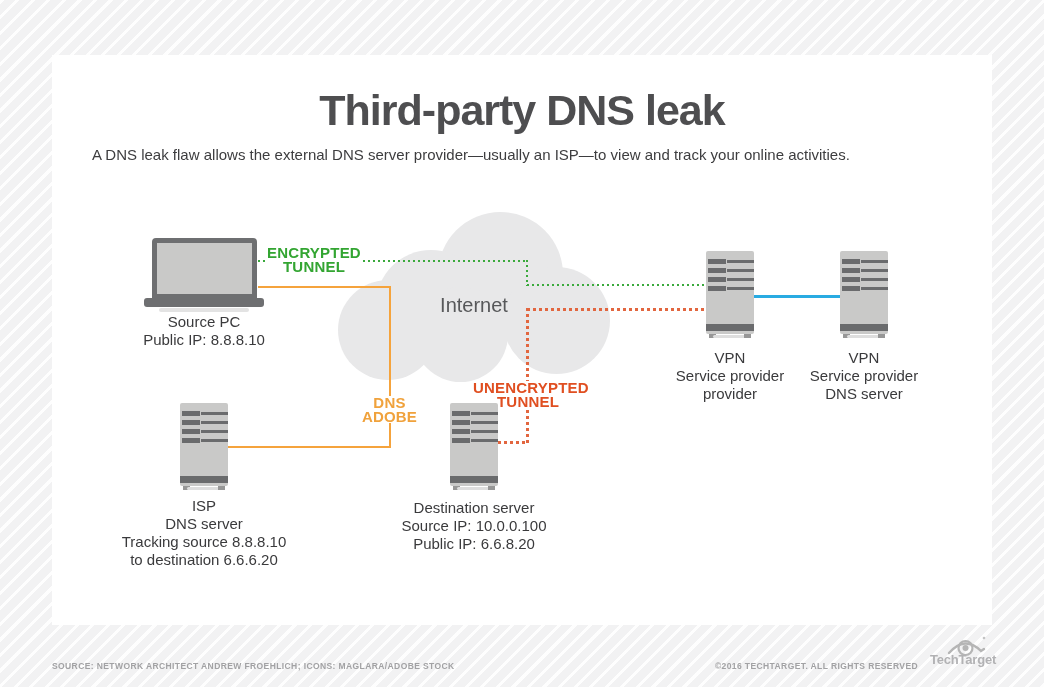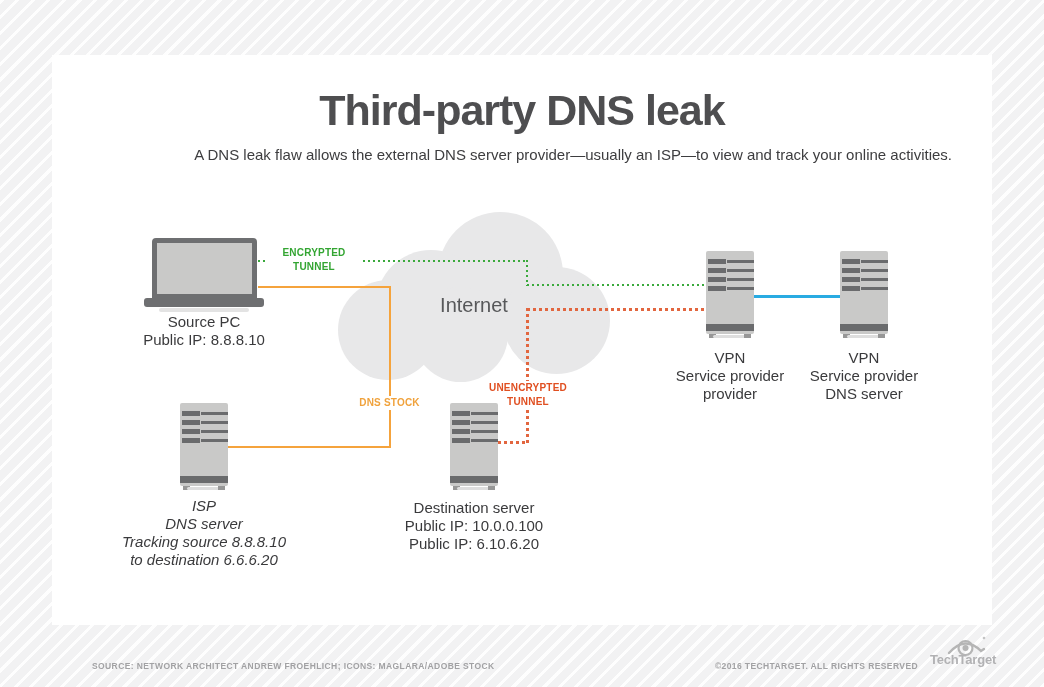--- a/index.html
+++ b/index.html
@@ -4,37 +4,37 @@
 <style>
   html,body{margin:0;padding:0;}
   body{width:1044px;height:687px;overflow:hidden;
        font-family:"Liberation Sans","DejaVu Sans",sans-serif;
        background-color:#f2f2f3;
        background-image:repeating-linear-gradient(135deg,rgba(255,255,255,.9) 0 3px,transparent 3px 11px);}
   .stage{position:relative;width:1044px;height:687px;}
   .card{position:absolute;left:52px;top:55px;width:940px;height:570px;background:#ffffff;}
   .title{position:absolute;left:52px;top:86px;width:940px;text-align:center;
          font-size:43px;font-weight:700;letter-spacing:-1px;color:#4e4e50;}
-  .subtitle{position:absolute;left:92px;top:146px;width:860px;text-align:right;
+  .subtitle{position:absolute;left:92px;top:146px;width:860px;text-align:left;
             font-size:15px;color:#3d3d3f;}
   
   .cloud{position:absolute;left:338px;top:212px;width:272px;height:170px;z-index:1;}
   .cloud .blob{position:absolute;border-radius:50%;background:#e8e8e9;}
   .internet-label{position:absolute;left:338px;top:294px;width:272px;text-align:center;
                   font-size:20px;color:#57585a;z-index:2;}
   
   .ln{position:absolute;z-index:3;}
   .dot-g-h{height:2px;background:repeating-linear-gradient(90deg,#3aa93c 0 2px,transparent 2px 5px);}
   .dot-g-v{width:2px;background:repeating-linear-gradient(180deg,#3aa93c 0 2px,transparent 2px 5px);}
   .dot-r-h{height:3px;background:repeating-linear-gradient(90deg,#e2663f 0 3px,transparent 3px 6px);}
   .dot-r-v{width:3px;background:repeating-linear-gradient(180deg,#e2663f 0 3px,transparent 3px 6px);}
   .sol-o{background:#f5a33c;}
   .sol-b{background:#29abe2;}
   
-  .tun{position:absolute;z-index:4;text-align:center;font-weight:700;font-size:10px;
+  .tun{position:absolute;z-index:4;text-align:center;font-weight:700;font-size:15px;
        line-height:13.5px;background:#ffffff;letter-spacing:.2px;}
   .tun.green{color:#33a532;}
   .tun.red{color:#e04f21;}
   .tun.orange{color:#f0a23c;}
   
   .laptop{position:absolute;z-index:4;}
   .laptop .screen{position:absolute;left:8px;top:0;width:95px;height:51px;
                   background:#c9c9c8;border:5px solid #6e6f71;border-radius:4px 4px 0 0;}
   .laptop .base{position:absolute;left:0;top:60px;width:120px;height:9px;
                 background:#6e6f71;border-radius:3px;}
@@ -86,21 +86,21 @@
   <div class="ln dot-r-h" style="left:498px;top:441px;width:30px;"></div>
 
   <div class="ln sol-o" style="left:258px;top:286px;width:133px;height:2px;"></div>
   <div class="ln sol-o" style="left:389px;top:286px;width:2px;height:162px;"></div>
   <div class="ln sol-o" style="left:228px;top:446px;width:163px;height:2px;"></div>
 
   <div class="ln sol-b" style="left:753px;top:295px;width:87px;height:3px;"></div>
 
   <div class="tun green" style="left:266px;top:246px;width:96px;">ENCRYPTED TUNNEL</div>
   <div class="tun red" style="left:473px;top:381px;width:110px;">UNENCRYPTED TUNNEL</div>
-  <div class="tun orange" style="left:352px;top:396px;width:75px;">DNS STOCK</div>
+  <div class="tun orange" style="left:352px;top:396px;width:75px;">DNS ADOBE</div>
 
   <div class="laptop" style="left:144px;top:238px;width:120px;height:75px;">
     <div class="screen"></div>
       <div class="base"></div>
       <div class="shadow"></div>
   </div>
   <div class="caption" style="left:104px;top:313px;width:200px;">
     <div>Source PC</div>
     <div>Public IP: 8.8.8.10</div>
   </div>
@@ -116,21 +116,21 @@
       <div class="slot-block" style="top:35px;"></div>
         <div class="slot-line" style="top:36px;"></div>
       <div class="band"></div>
     </div>
     <div class="feet">
         <div class="foot" style="left:3px;"></div>
         <div class="fshadow"></div>
         <div class="foot" style="right:3px;"></div>
       </div>
   </div>
-  <div class="caption" style="left:94px;top:497px;width:220px;font-style:italic;">
+  <div class="caption" style="left:94px;top:497px;width:220px;">
     <div>ISP</div>
     <div>DNS server</div>
     <div>Tracking source 8.8.8.10</div>
     <div>to destination 6.6.6.20</div>
   </div>
 
   <div class="server" style="left:450px;top:403px;">
     <div class="body">
       <div class="slot-block" style="top:8px;"></div>
         <div class="slot-line" style="top:9px;"></div>
@@ -143,22 +143,22 @@
       <div class="band"></div>
     </div>
     <div class="feet">
         <div class="foot" style="left:3px;"></div>
         <div class="fshadow"></div>
         <div class="foot" style="right:3px;"></div>
       </div>
   </div>
   <div class="caption" style="left:374px;top:499px;width:200px;">
     <div>Destination server</div>
-    <div>Public IP: 10.0.0.100</div>
-    <div>Public IP: 6.10.6.20</div>
+    <div>Source IP: 10.0.0.100</div>
+    <div>Public IP: 6.6.8.20</div>
   </div>
 
   <div class="server" style="left:706px;top:251px;">
     <div class="body">
       <div class="slot-block" style="top:8px;"></div>
         <div class="slot-line" style="top:9px;"></div>
       <div class="slot-block" style="top:17px;"></div>
         <div class="slot-line" style="top:18px;"></div>
       <div class="slot-block" style="top:26px;"></div>
         <div class="slot-line" style="top:27px;"></div>
@@ -195,21 +195,21 @@
         <div class="fshadow"></div>
         <div class="foot" style="right:3px;"></div>
       </div>
   </div>
   <div class="caption" style="left:784px;top:349px;width:160px;">
     <div>VPN</div>
     <div>Service provider</div>
     <div>DNS server</div>
   </div>
 
-  <div class="foot-text" style="left:52px;margin-left:40px;">SOURCE: NETWORK ARCHITECT ANDREW FROEHLICH; ICONS: MAGLARA/ADOBE STOCK</div>
+  <div class="foot-text" style="left:52px;">SOURCE: NETWORK ARCHITECT ANDREW FROEHLICH; ICONS: MAGLARA/ADOBE STOCK</div>
   <div class="foot-text" style="right:126px;">©2016 TECHTARGET. ALL RIGHTS RESERVED</div>
   <div class="brand-eye">
     <svg width="40" height="24" viewBox="0 0 40 24">
       <path d="M3 19 Q19 1 35 17 L38 15" fill="none" stroke="#b5b5b5" stroke-width="2.4" stroke-linecap="round"></path>
       <circle cx="19.5" cy="14" r="7" fill="none" stroke="#b5b5b5" stroke-width="2.2"></circle>
       <circle cx="19.5" cy="14" r="3" fill="#b5b5b5"></circle>
       <circle cx="38" cy="4" r="1.3" fill="#c4c4c4"></circle>
     </svg>
   </div>
   <div class="brand">TechTarget</div>

